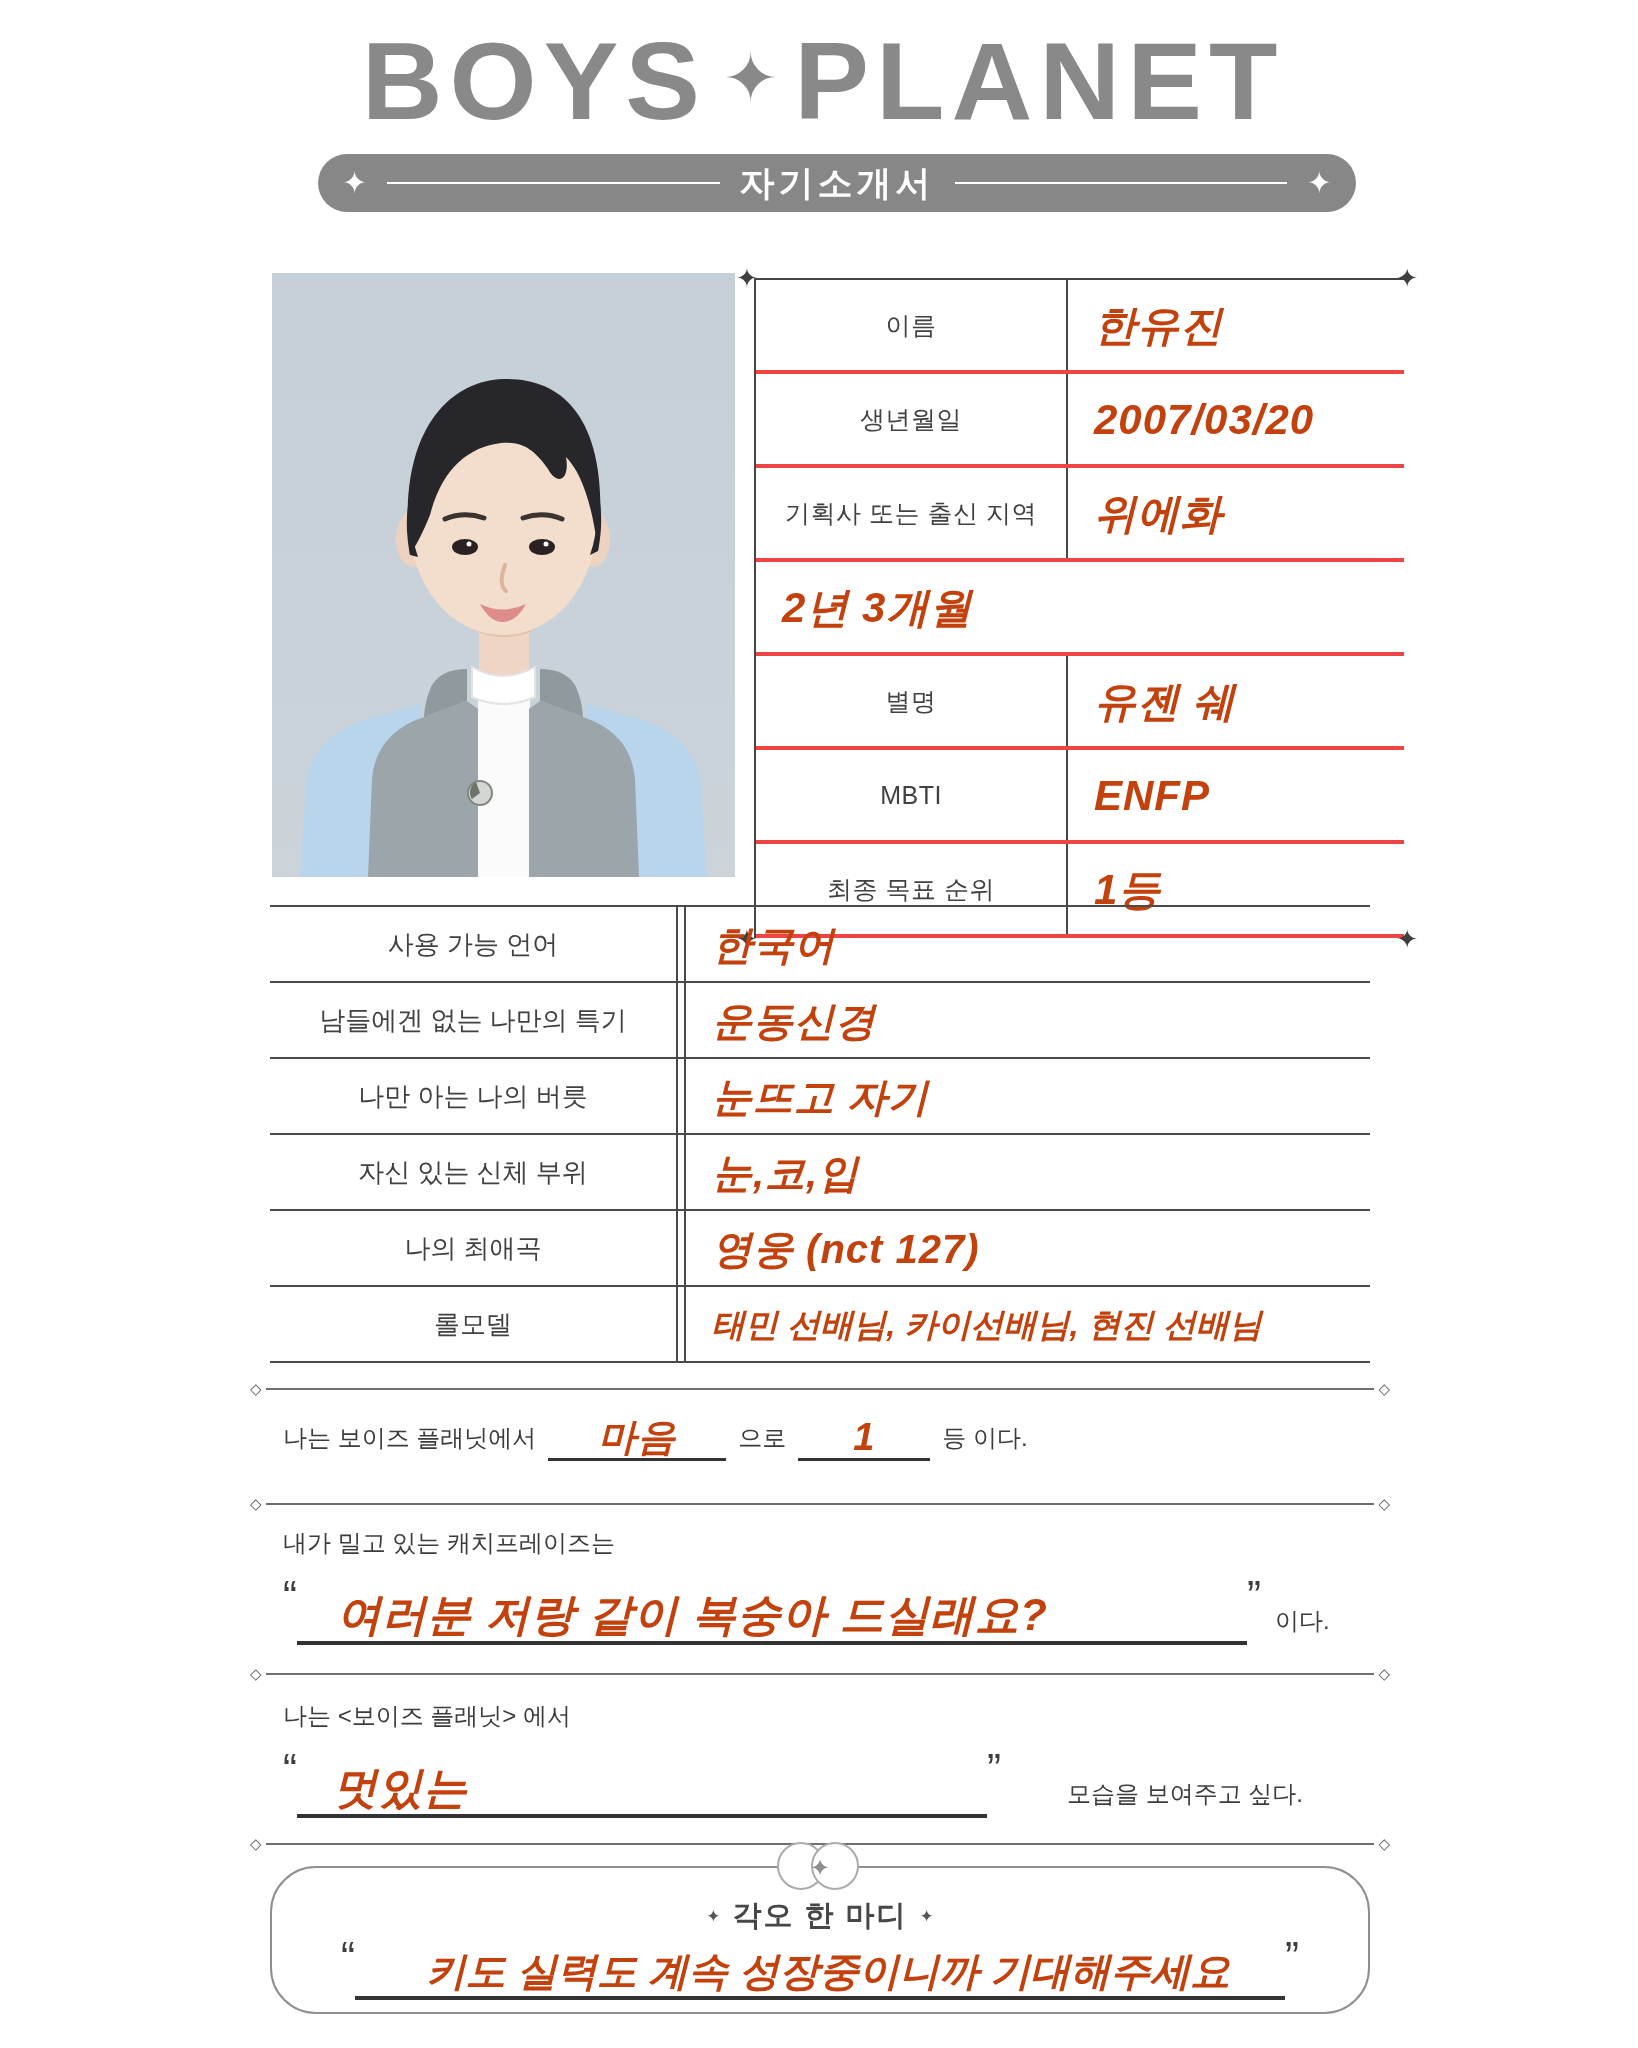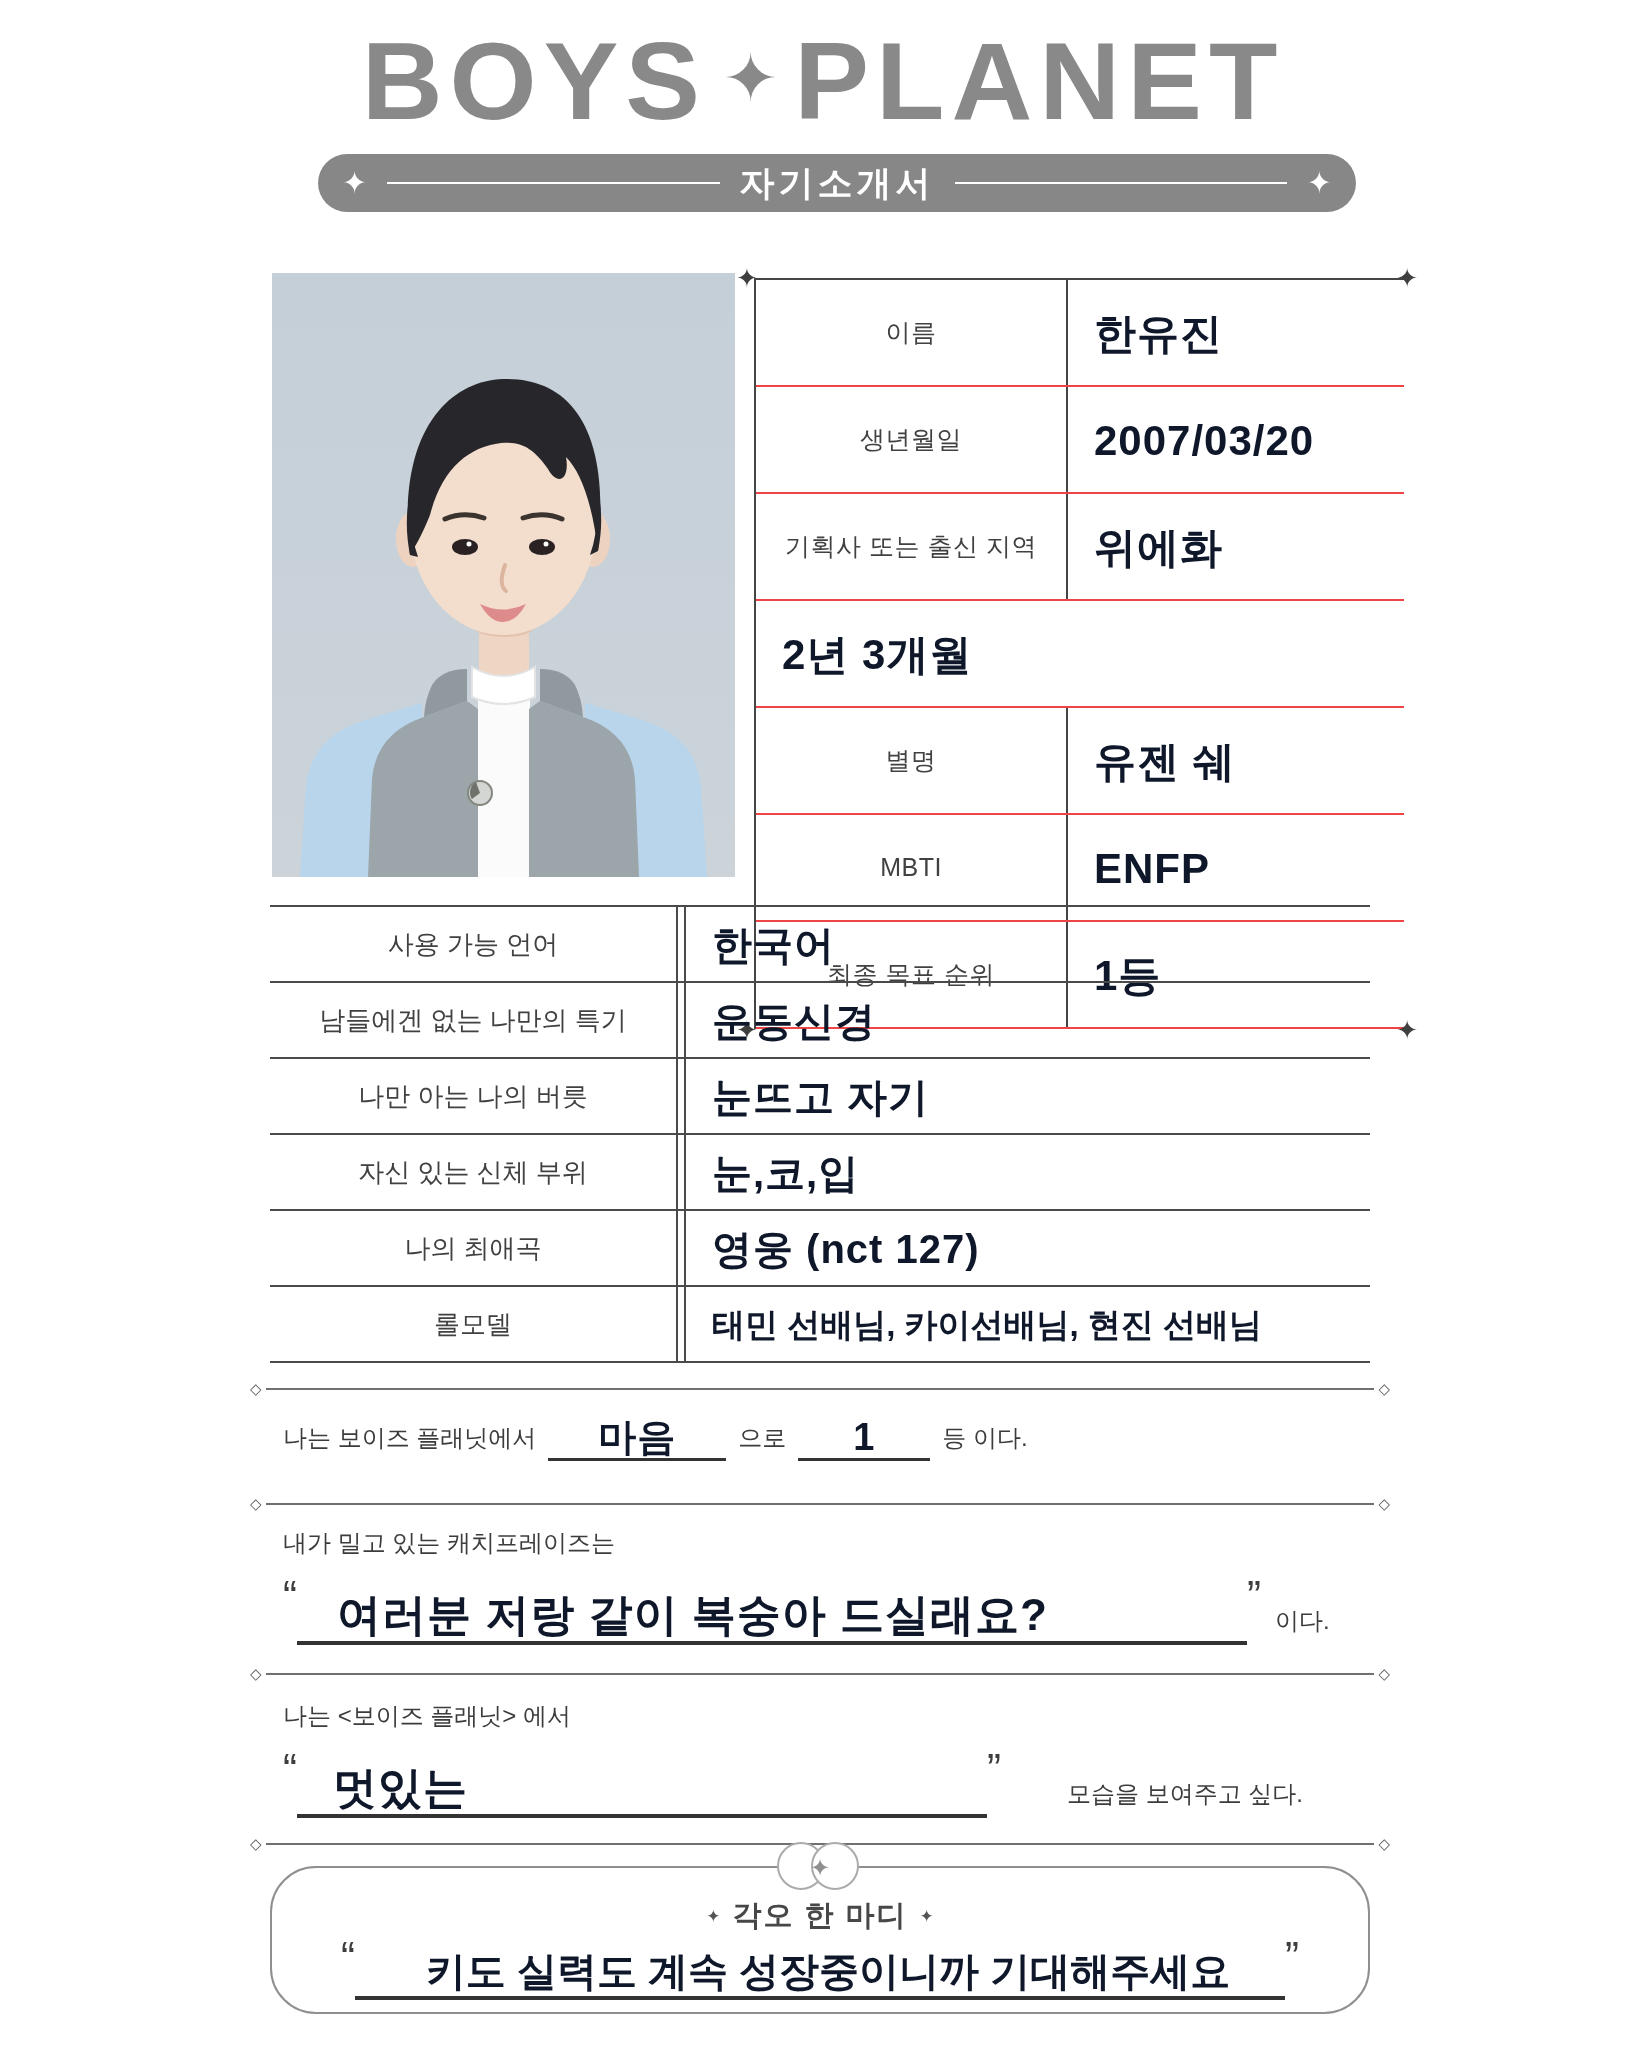--- a/index.html
+++ b/index.html
@@ -19,26 +19,26 @@
     background:#878787;border-radius:30px;display:flex;align-items:center;
     padding:0 24px;box-sizing:border-box;}
   .b-star{color:#ffffff;font-size:30px;line-height:1;}
   .b-line{flex:1;height:2px;background:#ffffff;margin:0 20px;}
   .b-title{color:#ffffff;font-size:35px;font-weight:700;letter-spacing:4px;}
   
   .photo{position:absolute;top:273px;left:272px;width:463px;height:604px;}
   
   .table1{position:absolute;top:278px;left:754px;width:650px;
     border-top:2px solid #454545;border-left:2px solid #454545;box-sizing:border-box;}
-  .t1-row{display:flex;height:107px;border-bottom:2px solid #ef4444;box-sizing:border-box;}
+  .t1-row{display:flex;height:94px;border-bottom:4px solid #ef4444;box-sizing:border-box;}
   .t1-label{width:312px;border-right:2px solid #454545;box-sizing:border-box;
     display:flex;align-items:center;justify-content:center;
     font-size:25px;font-weight:500;color:#414141;letter-spacing:0.5px;}
   .t1-value{flex:1;display:flex;align-items:center;padding:2px 8px 0 26px;}
-  .hand{font-weight:700;color:#0f172a;letter-spacing:1px;}
+  .hand{font-weight:700;color:#c2410c;letter-spacing:1px;font-style:italic;}
   .t1-value.hand{font-size:42px;}
   .t1-star{position:absolute;font-size:26px;color:#3f3f3f;line-height:1;}
   .t1-star.tl{top:-15px;left:-20px;}
   .t1-star.tr{top:-15px;right:-14px;}
   .t1-star.bl{bottom:-14px;left:-20px;}
   .t1-star.br{bottom:-14px;right:-14px;}
   
   .table2{position:absolute;top:905px;left:270px;width:1100px;
     border-top:2px solid #4a4a4a;box-sizing:border-box;}
   .t2-row{display:flex;height:76px;border-bottom:2px solid #4a4a4a;box-sizing:border-box;}

